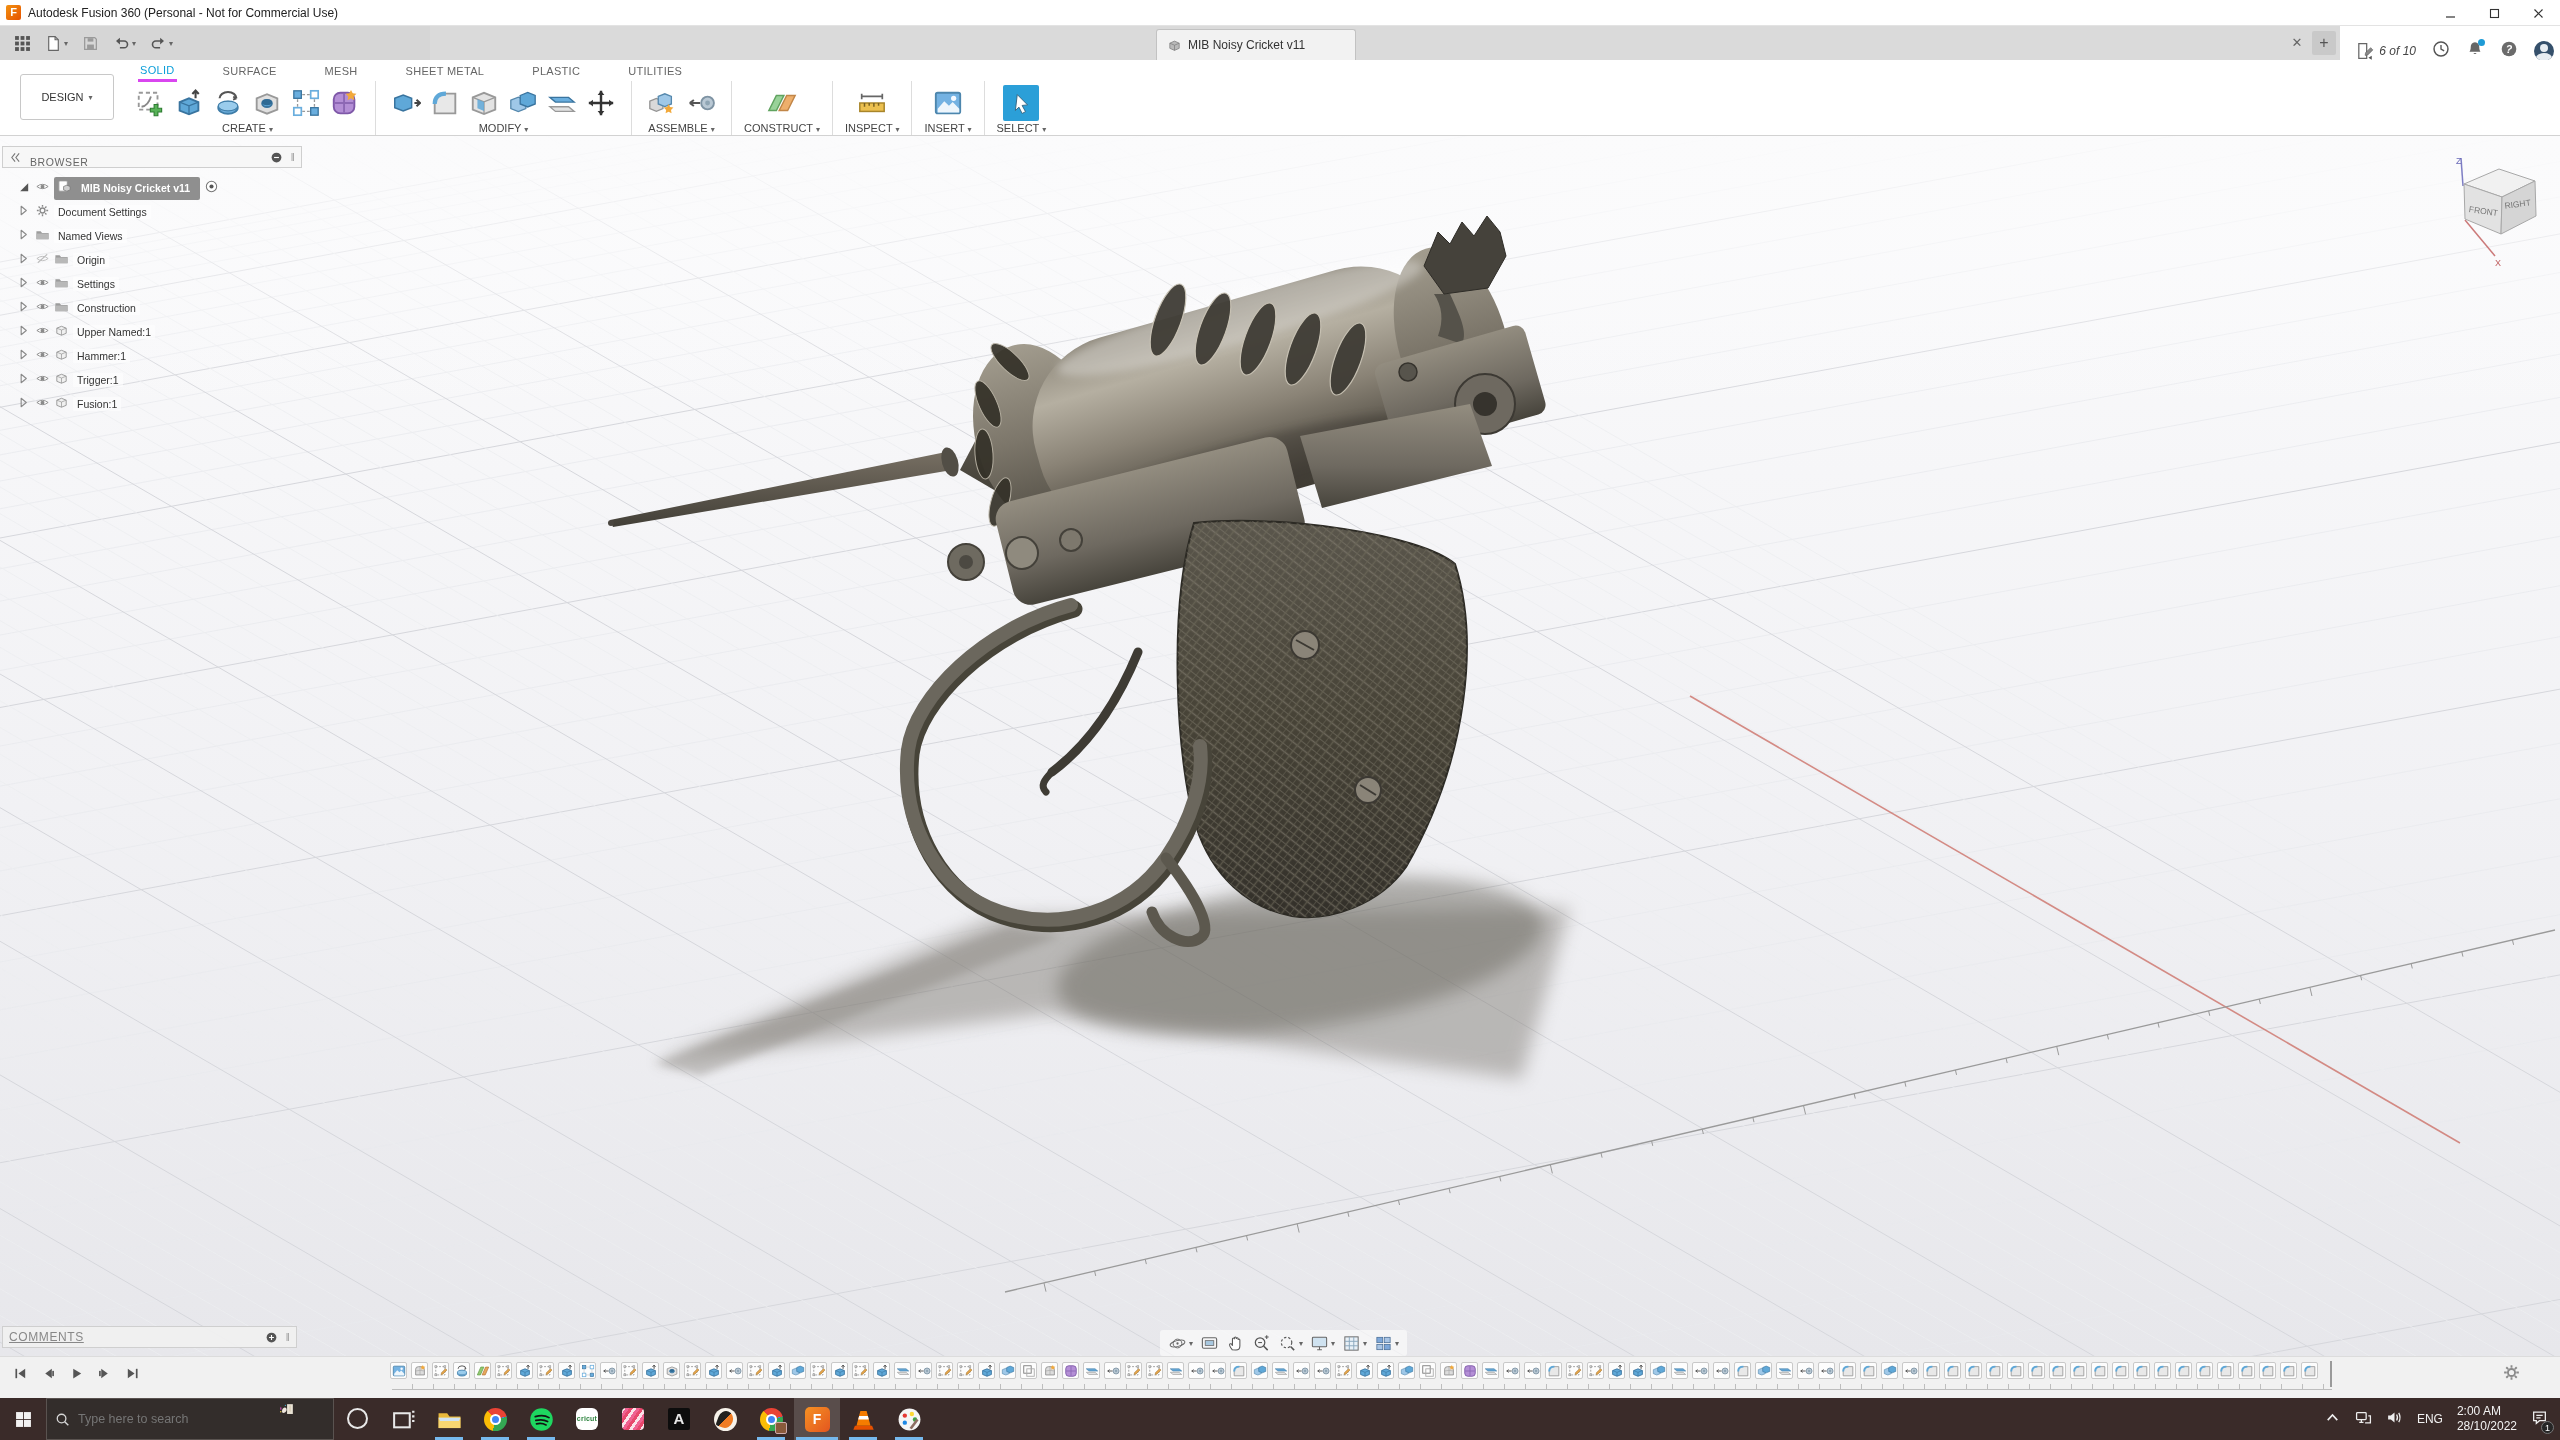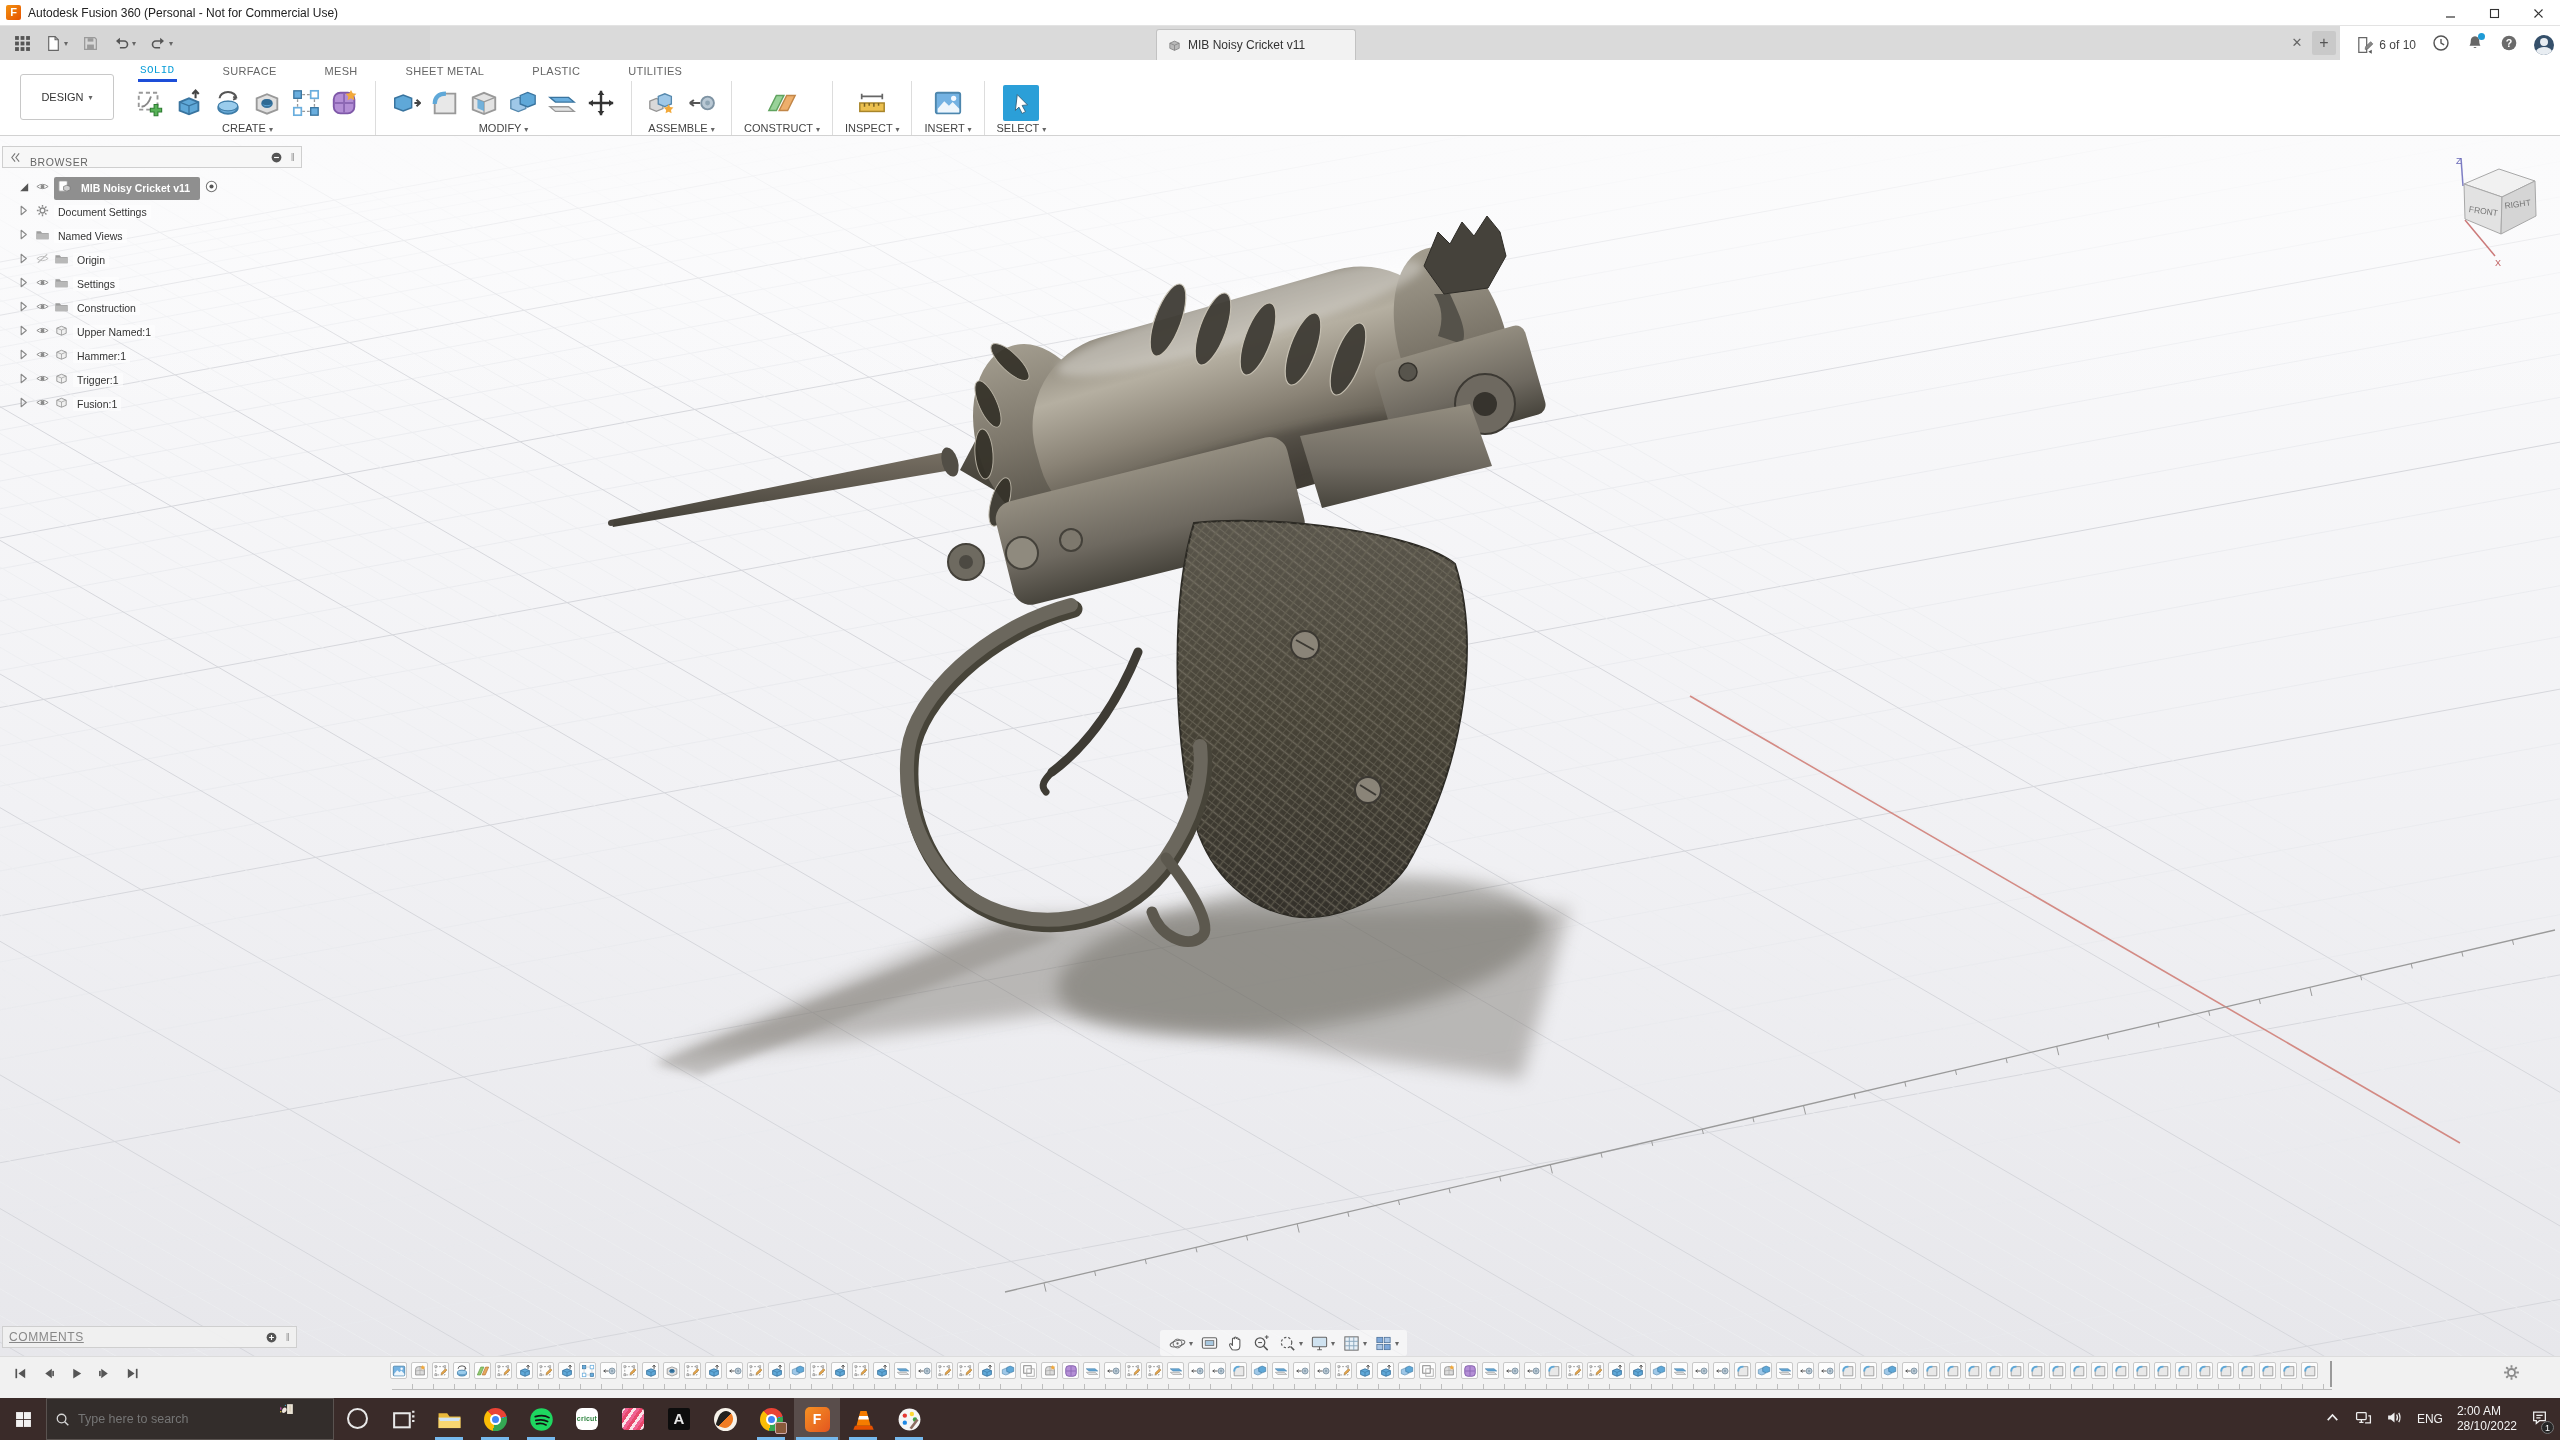--- a/index.html
+++ b/index.html
@@ -19,34 +19,34 @@
   #tabstrip .rightwhite { position:absolute; right:0; top:0; width:220px; height:34px; background:#fff; }
   #qat { position:absolute; left:0; top:0; width:430px; height:34px; background:#d6d6d6; display:flex; align-items:center; gap:14px; padding-left:14px; }
   .qat-item { display:flex; align-items:center; gap:2px; }
   .qat-item svg { width:17px; height:17px; }
   .mini-caret { font-size:8px; color:#666; }
   #doc-tab { position:absolute; left:1156px; top:3px; width:200px; height:31px; background:#f2f2f2; border:1px solid #c2c2c2; border-bottom:none; border-radius:3px 3px 0 0; display:flex; align-items:center; gap:6px; padding:0 10px; }
   #doc-tab svg { width:15px; height:15px; }
   #doc-tab .ttl { font-size:12px; color:#333; white-space:nowrap; }
   #tab-close { position:absolute; left:2288px; top:8px; width:18px; height:18px; color:#666; font-size:13px; text-align:center; line-height:18px; }
   #tab-new { position:absolute; left:2312px; top:5px; width:24px; height:24px; background:#c9c9c9; color:#555; font-size:16px; text-align:center; line-height:23px; border-radius:2px; }
-  #tab-right { position:absolute; right:6px; top:2px; height:34px; display:flex; align-items:center; gap:16px; }
+  #tab-right { position:absolute; right:6px; top:8px; height:34px; display:flex; align-items:center; gap:16px;font-style:italic; }
   #tab-right svg { width:18px; height:18px; }
   #job-status { display:flex; align-items:center; gap:5px; font-size:12px; color:#444; }
   #avatar { width:20px; height:20px; border-radius:50%; background:#35506b; position:relative; overflow:hidden; }
   #avatar::before { content:""; position:absolute; left:6px; top:3px; width:8px; height:8px; border-radius:50%; background:#e8edf2; }
   #avatar::after { content:""; position:absolute; left:2px; top:12px; width:16px; height:10px; border-radius:50%; background:#e8edf2; }
   .bell-wrap { position:relative; }
   .bell-dot { position:absolute; right:-1px; top:-1px; width:7px; height:7px; border-radius:50%; background:#1f9bd6; }
 
   
   #ribbon { position:absolute; top:60px; left:0; width:2560px; height:76px; background:#fff; border-bottom:1px solid #d2d2d2; }
   #ribbon-tabs { position:absolute; left:138px; top:0; height:22px; display:flex; gap:44px; align-items:center; }
   .rtab { font-size:11px; color:#666; letter-spacing:.3px; padding:3px 2px; white-space:nowrap; }
-  .rtab.active { color:#0a9ed9; border-bottom:3px solid #1d4ed8;font-family:Liberation Mono, monospace; }
+  .rtab.active { color:#0a9ed9; border-bottom:3px solid #d946ef; }
   #design-btn { position:absolute; left:20px; top:14px; width:94px; height:46px; border:1px solid #c8c8c8; border-radius:3px; background:#fff; display:flex; align-items:center; justify-content:center; font-size:11px; color:#333; gap:5px; }
   #ribbon-groups { position:absolute; left:126px; top:22px; height:52px; display:flex; align-items:flex-end; }
   .rgroup { display:flex; flex-direction:column; align-items:center; padding:0 6px; }
   .rgroup .gicons { display:flex; align-items:center; height:38px; gap:3px; }
   .gicon { width:36px; height:36px; display:flex; align-items:center; justify-content:center; border-radius:2px; }
   .gicon svg { width:30px; height:30px; }
   .gicon.sel { background:#2b9fd8; }
   .glabel { font-size:11px; color:#444; margin-top:0px; white-space:nowrap; }
   .gsep { width:1px; height:54px; background:#ddd; margin:0 6px; align-self:center; }
 

